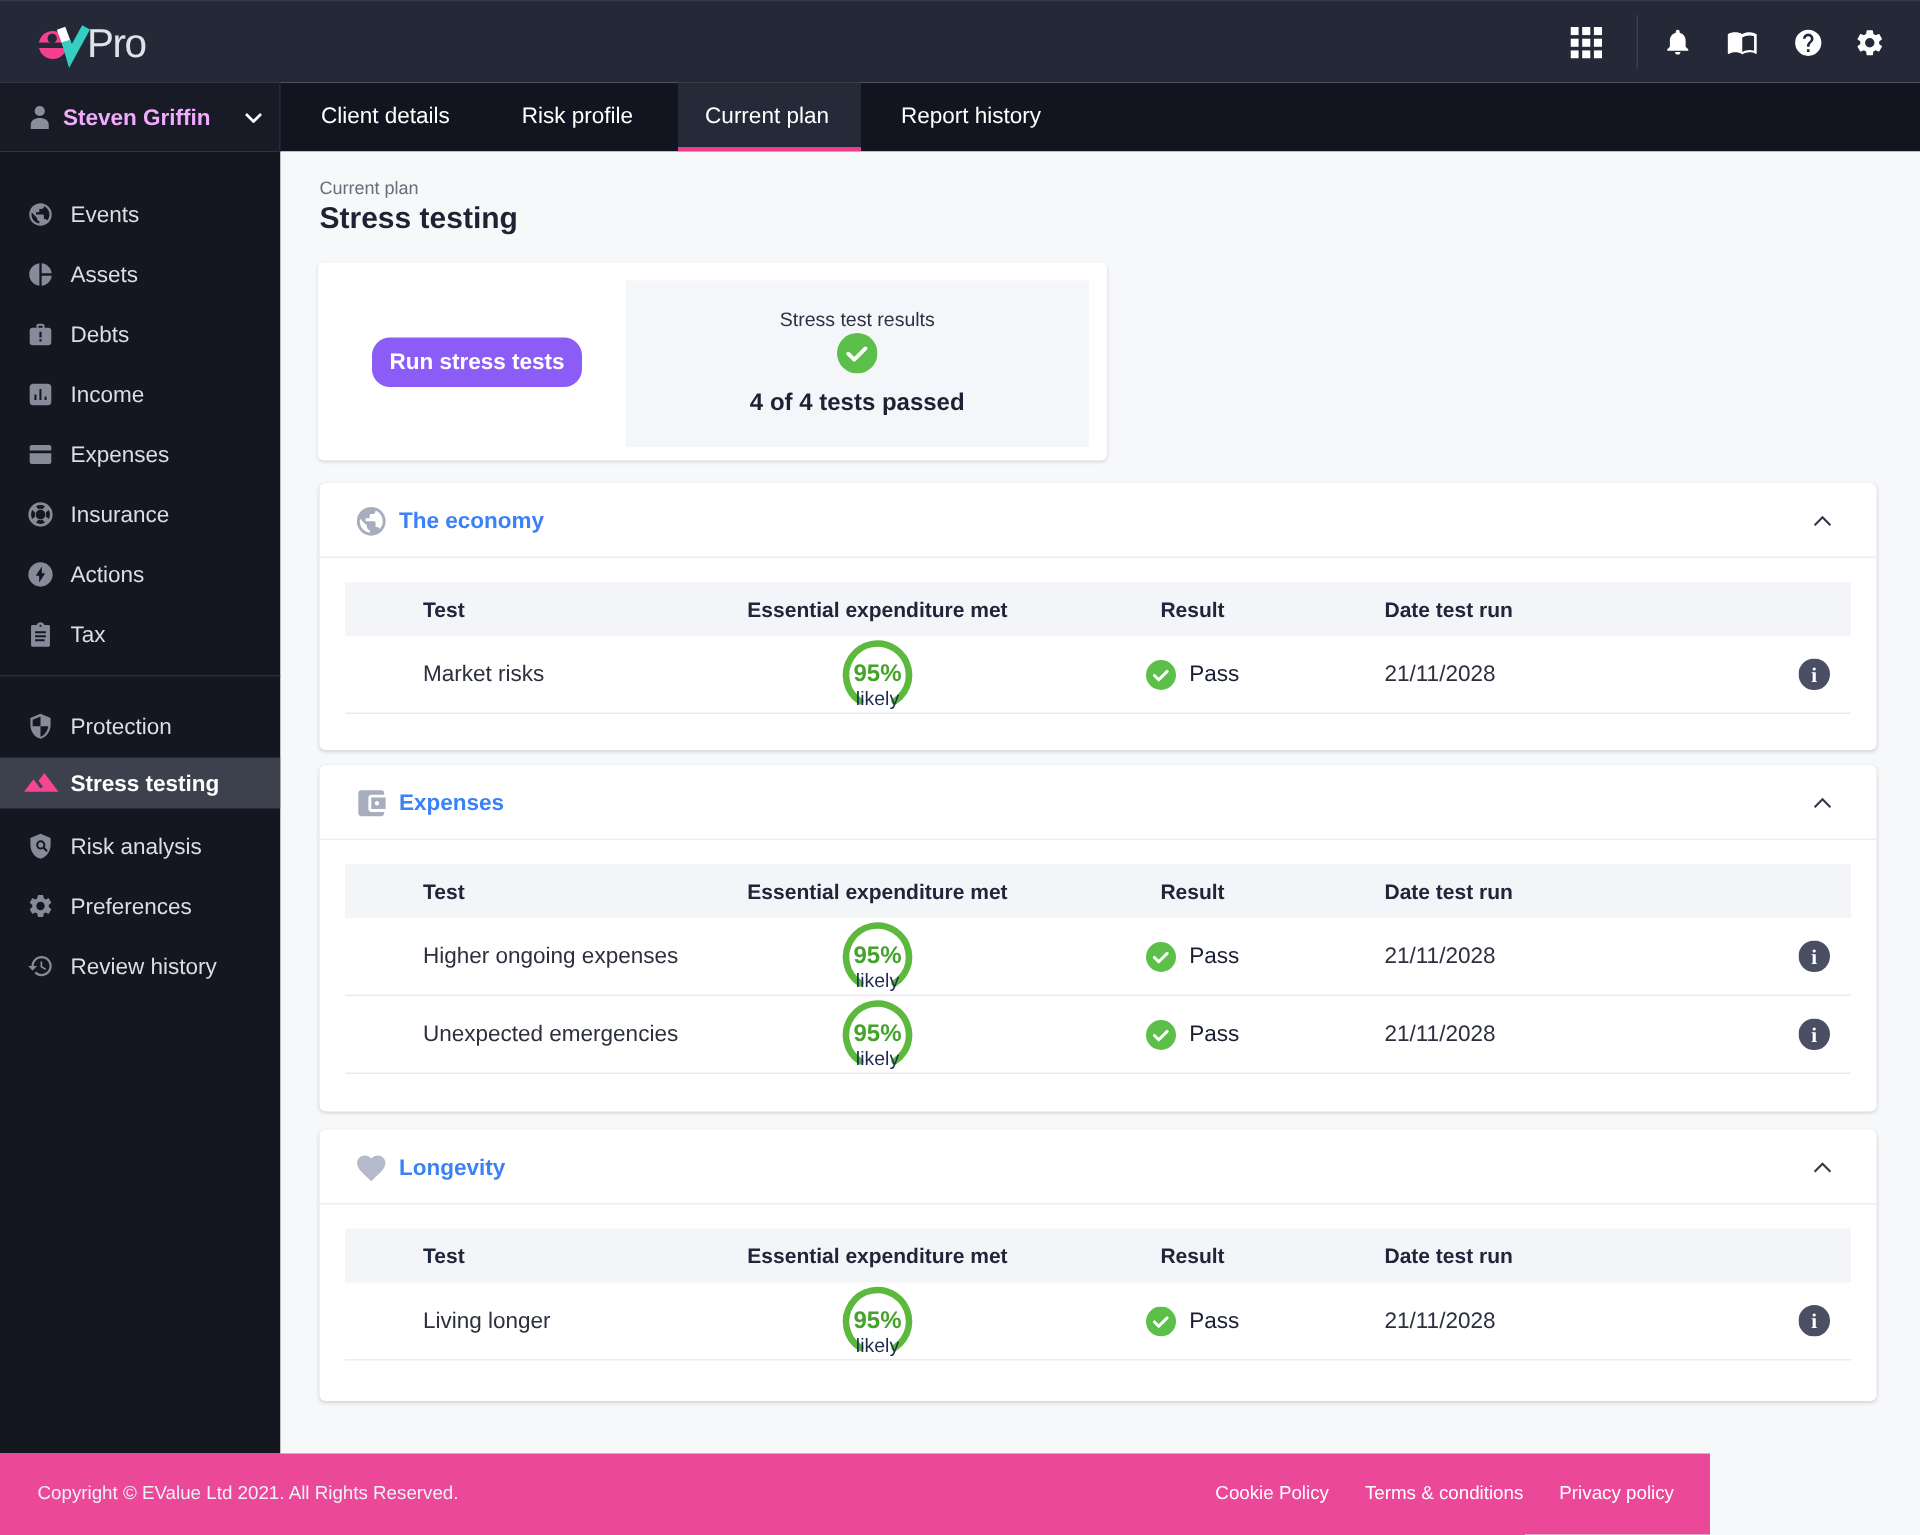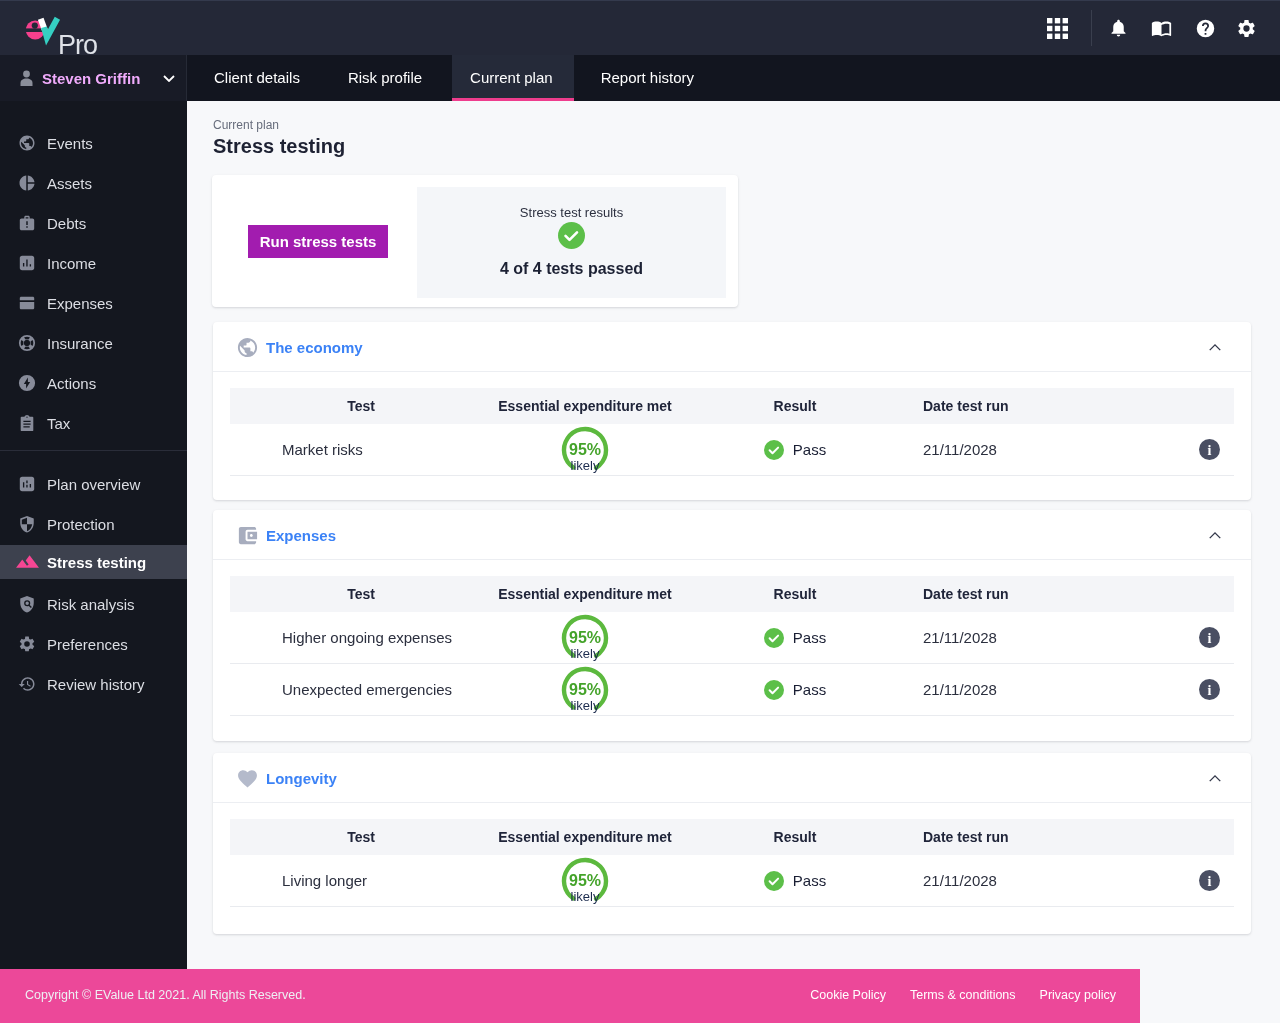--- a/index.html
+++ b/index.html
@@ -35,36 +35,36 @@
   .navitem.active::before { content:''; position:absolute; left:0; right:0; top:1px; bottom:5px; background:#3d414e; }
   .navitem.active .nlabel { color:#fff; font-weight:700; top:10px; }
   .navitem.active .nicon { top:9px; }
   .sidediv { height:1px; background:#2a2d39; margin:7px 0 13px 0; }
 
   
   .crumb { position:absolute; left:26px; top:17px; font-size:12px; color:#676d7c; }
   .h1 { position:absolute; left:26px; top:34px; font-size:20px; font-weight:700; color:#1e2233; }
   .card { position:absolute; background:#fff; border-radius:4px; box-shadow:0 1px 3px rgba(20,25,40,0.10), 0 1px 2px rgba(20,25,40,0.06); }
   .card1 { left:25px; top:74px; width:526px; height:132px; }
-  .runbtn { position:absolute; left:36px; top:50px; width:140px; height:33px; background:#a21caf; border-radius:0; color:#fff; font-size:15px; font-weight:700; text-align:center; line-height:33px; }
+  .runbtn { position:absolute; left:36px; top:50px; width:140px; height:33px; background:#8b5cf6; border-radius:12px; color:#fff; font-size:15px; font-weight:700; text-align:center; line-height:33px; }
   .panel { position:absolute; left:205px; top:12px; width:309px; height:111px; background:#f4f6f9; }
   .panel .pt { position:absolute; top:18px; width:100%; text-align:center; font-size:13px; color:#2c3040; }
   .panel .pc { position:absolute; top:35px; left:141px; }
   .panel .pb { position:absolute; top:73px; width:100%; text-align:center; font-size:16px; font-weight:700; color:#1c2134; }
 
   .seccard { left:26px; width:1038px; }
   .cardhead { position:relative; height:50px; border-bottom:1px solid #eceef2; }
   .cardhead .hicon { position:absolute; left:23px; top:14px; width:23px; height:23px; }
   .cardhead .htitle { position:absolute; left:53px; top:17px; font-size:15px; font-weight:700; color:#3b82f6; }
   .cardhead .chev { position:absolute; right:29px; top:21px; width:14px; height:9px; }
   table.ttable { border-collapse:collapse; margin:16px 17px 0 17px; width:1004px; table-layout:fixed; }
   .ttable col.c1{width:210px} .ttable col.c2{width:290px} .ttable col.c3{width:130px} .ttable col.c4{width:220px} .ttable col.c5{width:154px}
   .ttable thead tr { height:36px; background:#f4f5f8; }
   .ttable th { font-size:14px; font-weight:700; color:#20253a; text-align:left; }
-  .ttable th.t1 { padding-left:52px;text-align:center; }
+  .ttable th.t1 { padding-left:52px; }
   .ttable th.t2, .ttable th.t3 { text-align:center; }
   .ttable th.t4 { padding-left:63px; }
   .ttable tbody tr { height:51px; border-bottom:1px solid #e9ebef; }
   .ttable td { font-size:15px; color:#2b2f3e; vertical-align:middle; }
   .ttable td.t1 { padding-left:52px; white-space:nowrap; }
   .ttable td.t2 { text-align:center; }
   .ttable td.t4 { padding-left:63px; }
   .ttable td.t5 { text-align:right; padding-right:14px; }
   .passwrap { display:flex; align-items:center; justify-content:center; gap:9px; font-weight:400; color:#191e33; }
   .gauge { position:relative; width:50px; height:51px; margin:0 auto; }
@@ -81,21 +81,21 @@
 <body>
 
 <div class="topbar">
   <svg class="logo" style="left:26px;top:13px" width="110" height="30" viewBox="0 0 110 30">
     <circle cx="9.2" cy="14" r="9.4" fill="#f5408d"></circle>
     <circle cx="8.8" cy="9.6" r="3.1" fill="#242837"></circle>
     <rect x="-1" y="12.4" width="20" height="3.6" fill="#242837"></rect>
     <path d="M14.7 2.8 L19 14.5" stroke="#fff" stroke-width="6" fill="none"></path>
     <path d="M18 11.3 L20.9 21.5 L31.4 2.2" stroke="#35cfc2" stroke-width="6" fill="none"></path>
   </svg>
-  <div style="position:absolute;left:58px;top:28px;font-size:27px;line-height:33px;color:#dfe2e8;letter-spacing:-1px;text-align:right;">Pro</div>
+  <div style="position:absolute;left:58px;top:12px;font-size:27px;line-height:33px;color:#dfe2e8;letter-spacing:-1px;text-align:right;">Pro</div>
   <div class="topicons">
     <svg class="tico" style="right:212px" viewBox="0 0 21 21">
         <g fill="#fff">
           <rect x="0" y="0" width="5.4" height="5.4"></rect>
           <rect x="7.8" y="0" width="5.4" height="5.4"></rect>
           <rect x="15.6" y="0" width="5.4" height="5.4"></rect>
           <rect x="0" y="7.8" width="5.4" height="5.4"></rect>
           <rect x="7.8" y="7.8" width="5.4" height="5.4"></rect>
           <rect x="15.6" y="7.8" width="5.4" height="5.4"></rect>
           <rect x="0" y="15.6" width="5.4" height="5.4"></rect>
@@ -182,26 +182,20 @@
       </svg>
     <div class="nlabel">Actions</div>
   </div>
   <div class="navitem">
     <svg class="nicon" viewBox="0 0 20 20">
         <path fill="#878b99" d="M15 3h-3.2C11.4 1.85 10.3 1 9 1 7.7 1 6.6 1.85 6.2 3H3c-.55 0-1 .45-1 1v14c0 .55.45 1 1 1h12c.55 0 1-.45 1-1V4c0-.55-.45-1-1-1zM9 2.75c.4 0 .75.35.75.75s-.35.75-.75.75-.75-.35-.75-.75.35-.75.75-.75zM12 15H5v-1.5h7V15zm1-3H5v-1.5h8V12zm0-3H5V7.5h8V9z" transform="translate(1 0)"></path>
       </svg>
     <div class="nlabel">Tax</div>
   </div>
   <div class="sidediv"></div>
-  <div class="navitem">
-    <svg class="nicon" viewBox="0 0 20 20">
-        <path fill="#878b99" d="M15.5 2h-11C3.1 2 2 3.1 2 4.5v11C2 16.9 3.1 18 4.5 18h11c1.4 0 2.5-1.1 2.5-2.5v-11C18 3.1 16.9 2 15.5 2zM7 14H5.5V8H7v6zm3.7 0H9.2v-3.3h1.5V14zm0-4.8H9.2V6h1.5v3.2zM14.5 14H13v-4h1.5v4z"></path>
-      </svg>
-    <div class="nlabel">Plan overview</div>
-  </div>
   <div class="navitem">
     <svg class="nicon" viewBox="0 0 20 20">
         <path fill="#878b99" d="M10 1L2.5 4v5c0 4.85 3.2 9.35 7.5 10.45C14.3 18.35 17.5 13.85 17.5 9V4L10 1zm0 9.2h5.8c-.55 3.55-2.9 6.85-5.8 7.85V10.2H4.2V5.3L10 3v7.2z"></path>
       </svg>
     <div class="nlabel">Protection</div>
   </div>
   <div class="navitem active">
     <svg class="nicon" style="left:15px;top:5px;width:25px;height:25px" viewBox="0 0 24 24">
         <path fill="#f64693" d="m14 6-3.75 5 2.85 3.8-1.6 1.2C9.81 13.75 7 10 7 10l-6 8h22L14 6z"></path>
       </svg>

